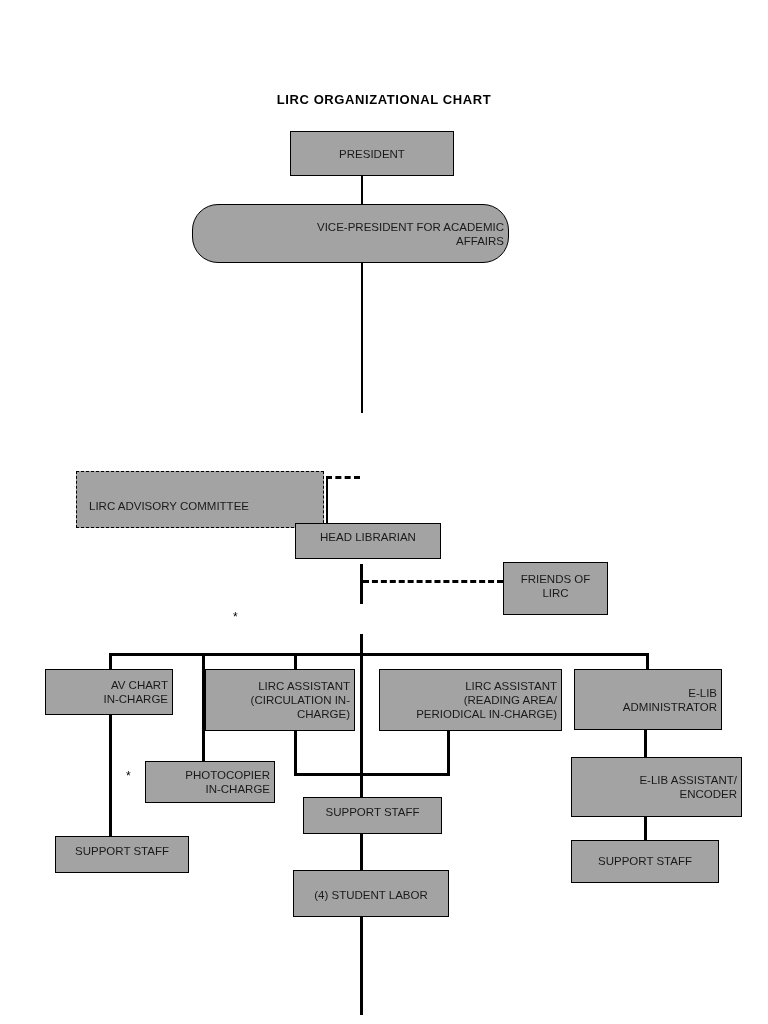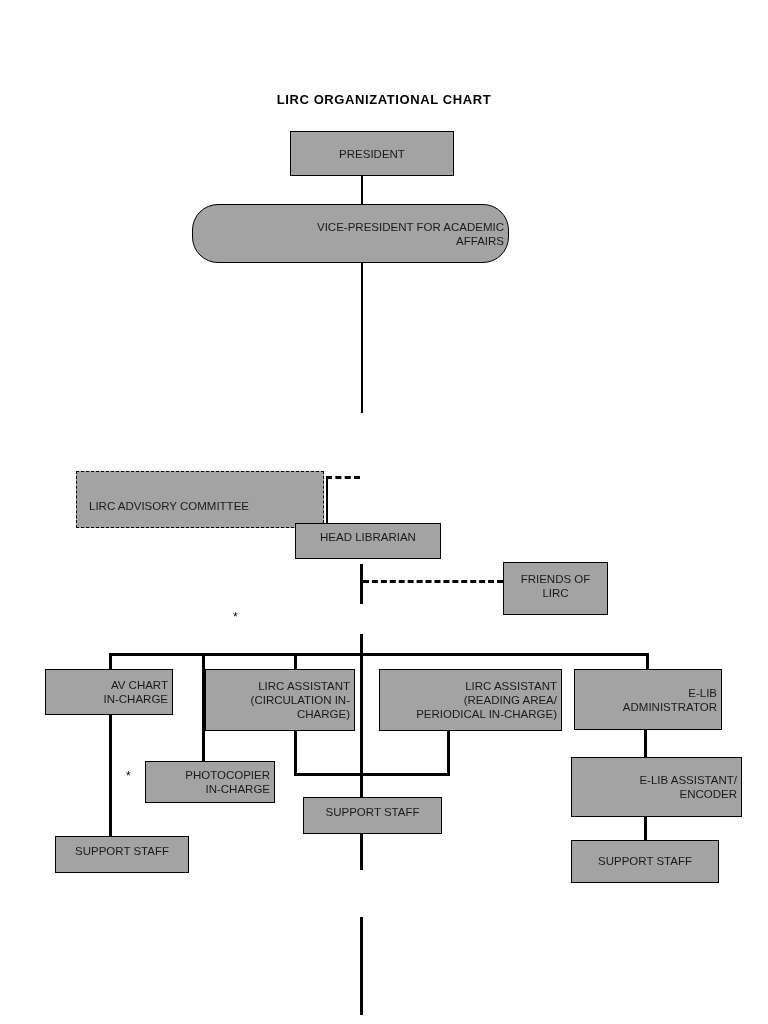--- a/index.html
+++ b/index.html
@@ -166,20 +166,23 @@
   <div class="node" style="left:55px; top:836px; width:134px; height:37px;">
     <span>SUPPORT STAFF</span>
   </div>
 
   <div class="node" style="left:303px; top:797px; width:139px; height:37px;">
     <span>SUPPORT STAFF</span>
   </div>
 
   <div class="conn thick-v" style="left:360px; top:834px; width:3px; height:36px;"></div>
 
+  <div class="node" style="left:293px; top:870px; width:156px; height:47px;">
+    <span>(4) STUDENT LABOR</span>
+  </div>
 
   <div class="conn thick-v" style="left:360px; top:917px; width:3px; height:98px;"></div>
 
   <div class="conn thick-v" style="left:644px; top:730px; width:3px; height:27px;"></div>
 
   <div class="node" style="left:571px; top:757px; width:171px; height:60px; flex-direction:column;">
     <span>E-LIB ASSISTANT/</span>
     <span>ENCODER</span>
   </div>
 

